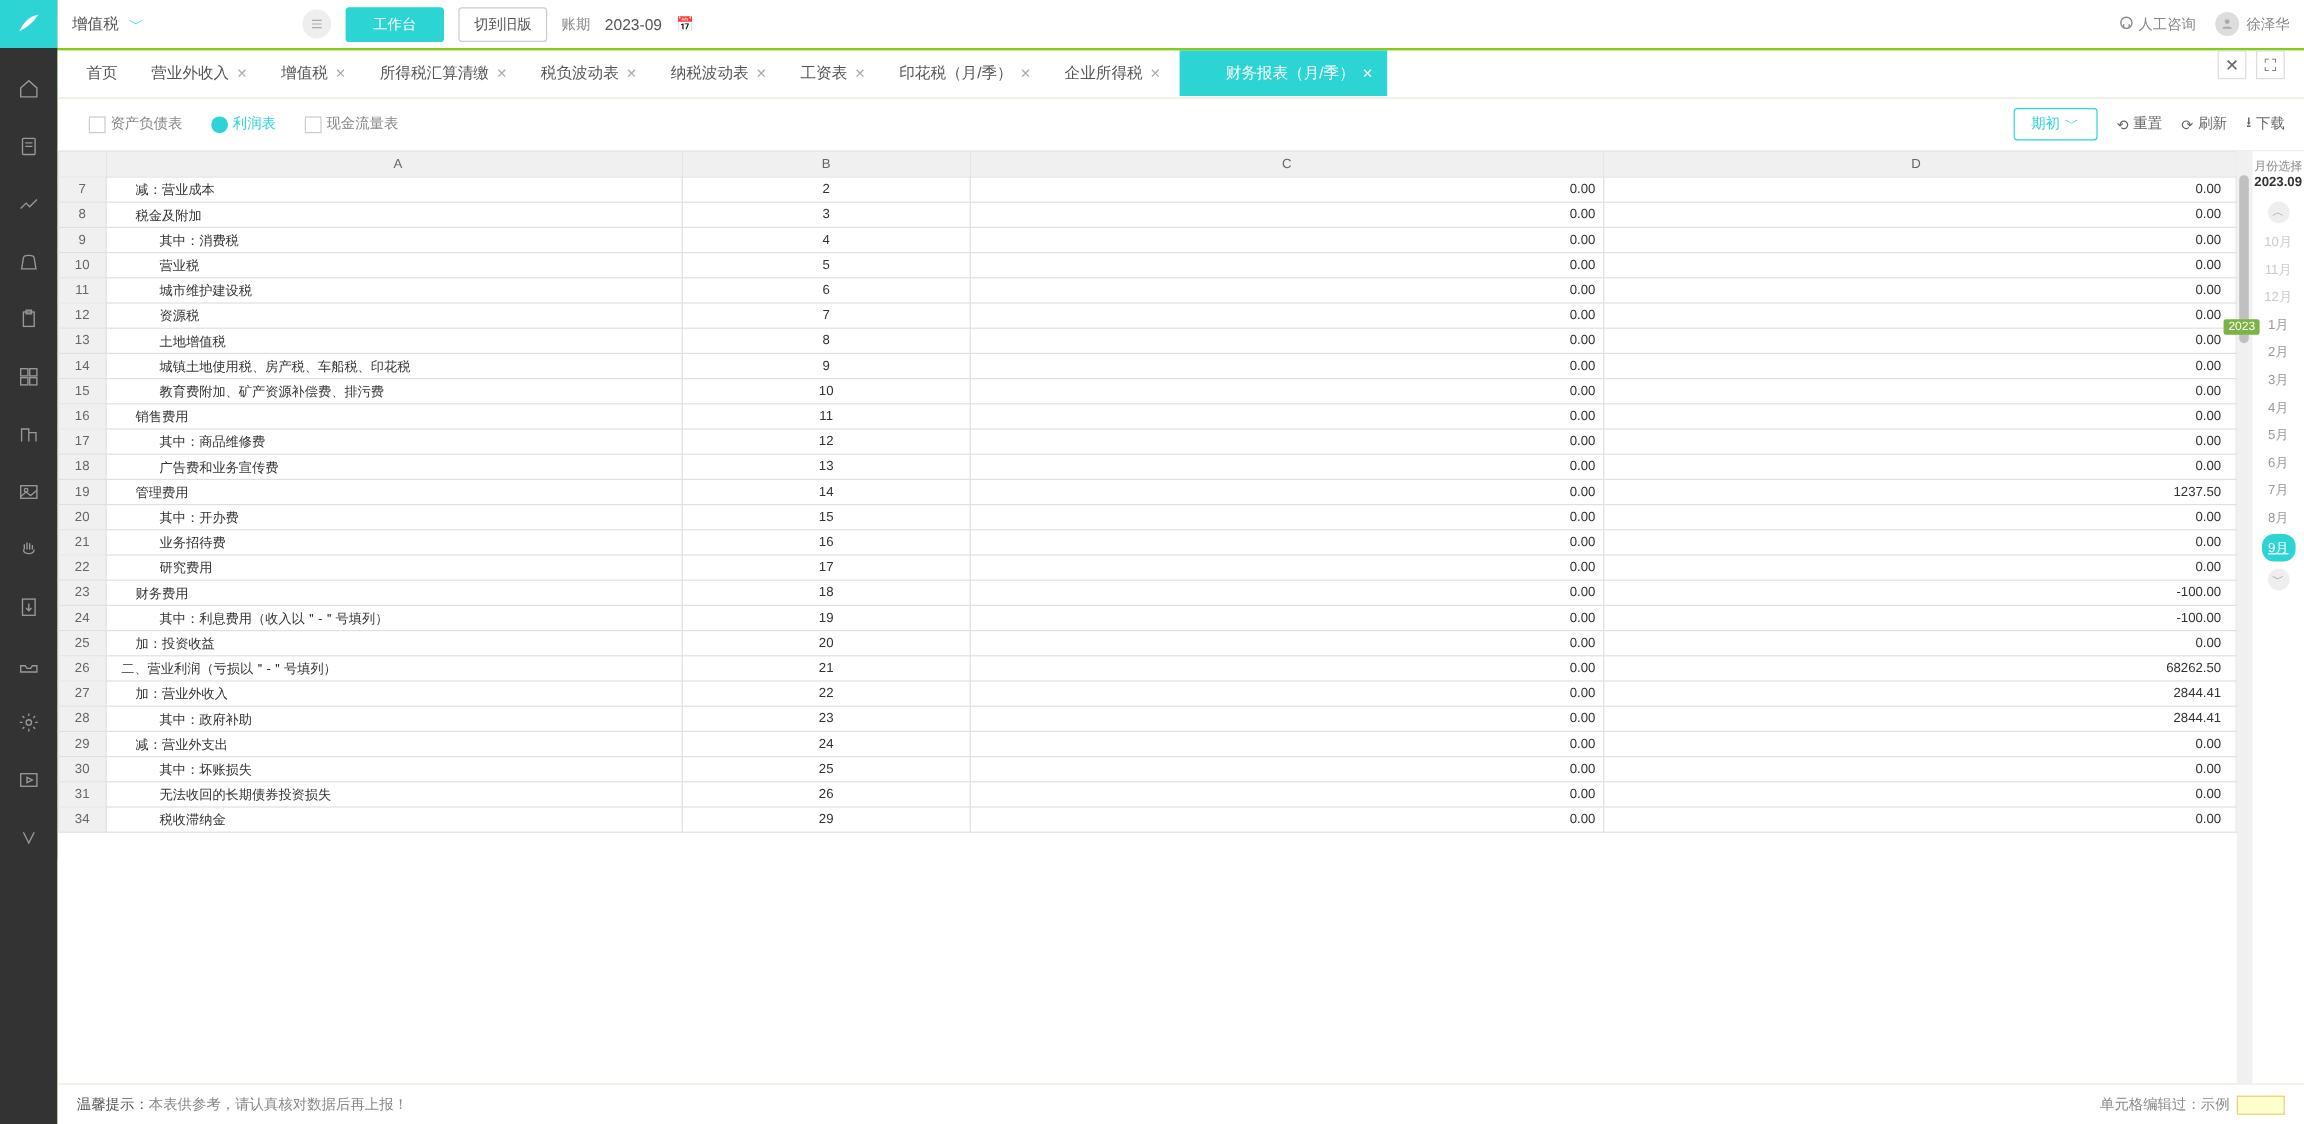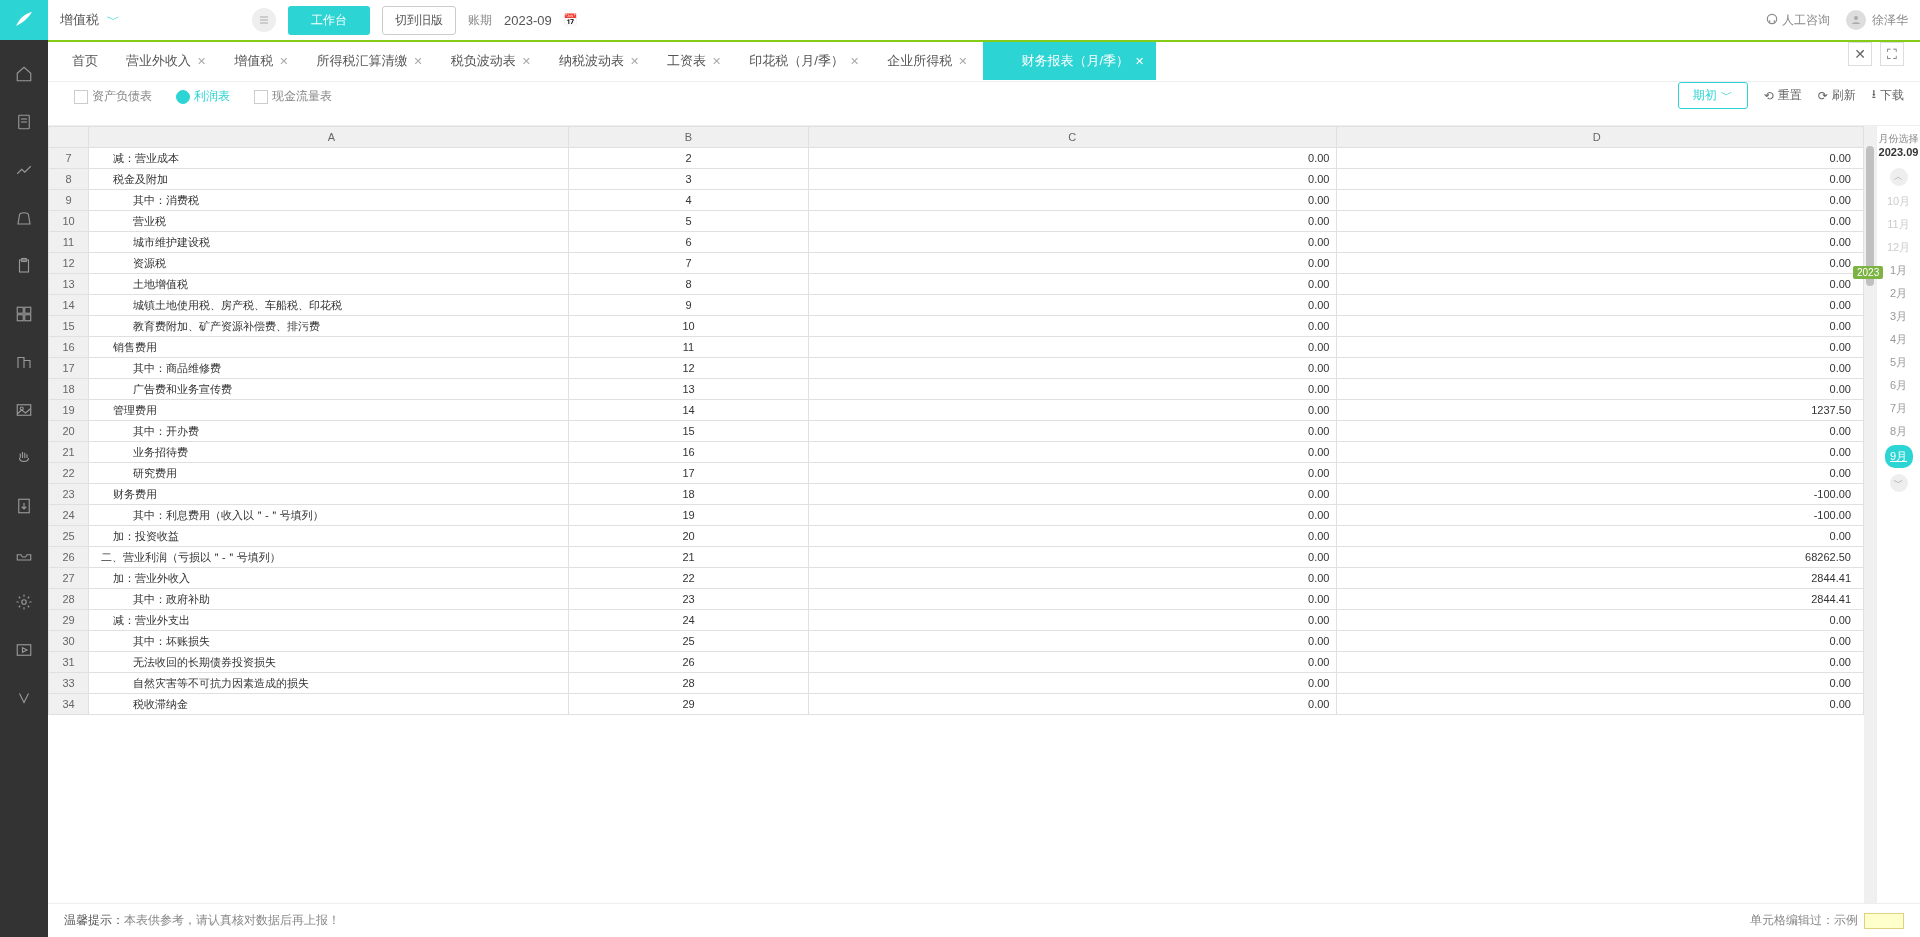--- a/index.html
+++ b/index.html
@@ -36,21 +36,21 @@
 .tabs-bar { height: 40px; background: #fff; border-bottom: 1px solid #eee; display: flex; align-items: flex-start; padding: 0 12px; gap: 20px; margin-top: 2px; }
 .tab { padding: 10px 12px; font-size: 13px; color: #555; display: flex; align-items: center; gap: 6px; cursor: pointer; white-space: nowrap; }
 .tab .close { color: #aaa; font-size: 11px; }
 .tab.active { background: #2dd4d4; color: #fff; padding-left: 38px; }
 .tab.active .close { color: #fff; }
 .tabs-spacer { flex: 1; }
 .tabs-right { display: flex; gap: 8px; padding-right: 4px; }
 .tabs-right-btn { width: 24px; height: 24px; display: flex; align-items: center; justify-content: center; border: 1px solid #ddd; cursor: pointer; color: #666; font-size: 14px; }
 
 
-.subtabs-row { height: 44px; background: #fff; display: flex; align-items: flex-start; padding: 0 16px; gap: 8px; border-bottom: 1px solid #eee; }
+.subtabs-row { height: 44px; background: #fff; display: flex; align-items: center; padding: 0 16px; gap: 8px; border-bottom: 1px solid #eee; }
 .subtab { display: flex; align-items: center; gap: 4px; padding: 6px 10px; font-size: 12px; color: #888; cursor: pointer; }
 .subtab .st-icon { width: 14px; height: 14px; border: 1px solid #ccc; display: inline-block; }
 .subtab.active { color: #2dd4d4; }
 .subtab.active .st-icon { background: #2dd4d4; border-color: #2dd4d4; border-radius: 50%; }
 .subtabs-spacer { flex: 1; }
 .subtabs-actions { display: flex; gap: 16px; align-items: center; }
 .dropdown-btn { border: 1px solid #2dd4d4; color: #2dd4d4; padding: 4px 14px; border-radius: 3px; font-size: 12px; cursor: pointer; display: flex; align-items: center; gap: 4px; background: #fff; }
 .action-link { color: #666; font-size: 12px; cursor: pointer; display: flex; align-items: center; gap: 4px; }
 
 
@@ -488,27 +488,20 @@
                 <td class="col-d">0.00</td>
               </tr>
               <tr>
                 <td class="rowhdr">31</td>
                 <td class="col-a indent2">无法收回的长期债券投资损失</td>
                 <td class="col-b">26</td>
                 <td class="col-c">0.00</td>
                 <td class="col-d">0.00</td>
               </tr>
               <tr>
-                <td class="rowhdr">33</td>
-                <td class="col-a indent2">自然灾害等不可抗力因素造成的损失</td>
-                <td class="col-b">28</td>
-                <td class="col-c">0.00</td>
-                <td class="col-d">0.00</td>
-              </tr>
-              <tr>
                 <td class="rowhdr">34</td>
                 <td class="col-a indent2">税收滞纳金</td>
                 <td class="col-b">29</td>
                 <td class="col-c">0.00</td>
                 <td class="col-d">0.00</td>
               </tr>
             </tbody>
         </table>
       </div>
       <div class="vscroll-track">

